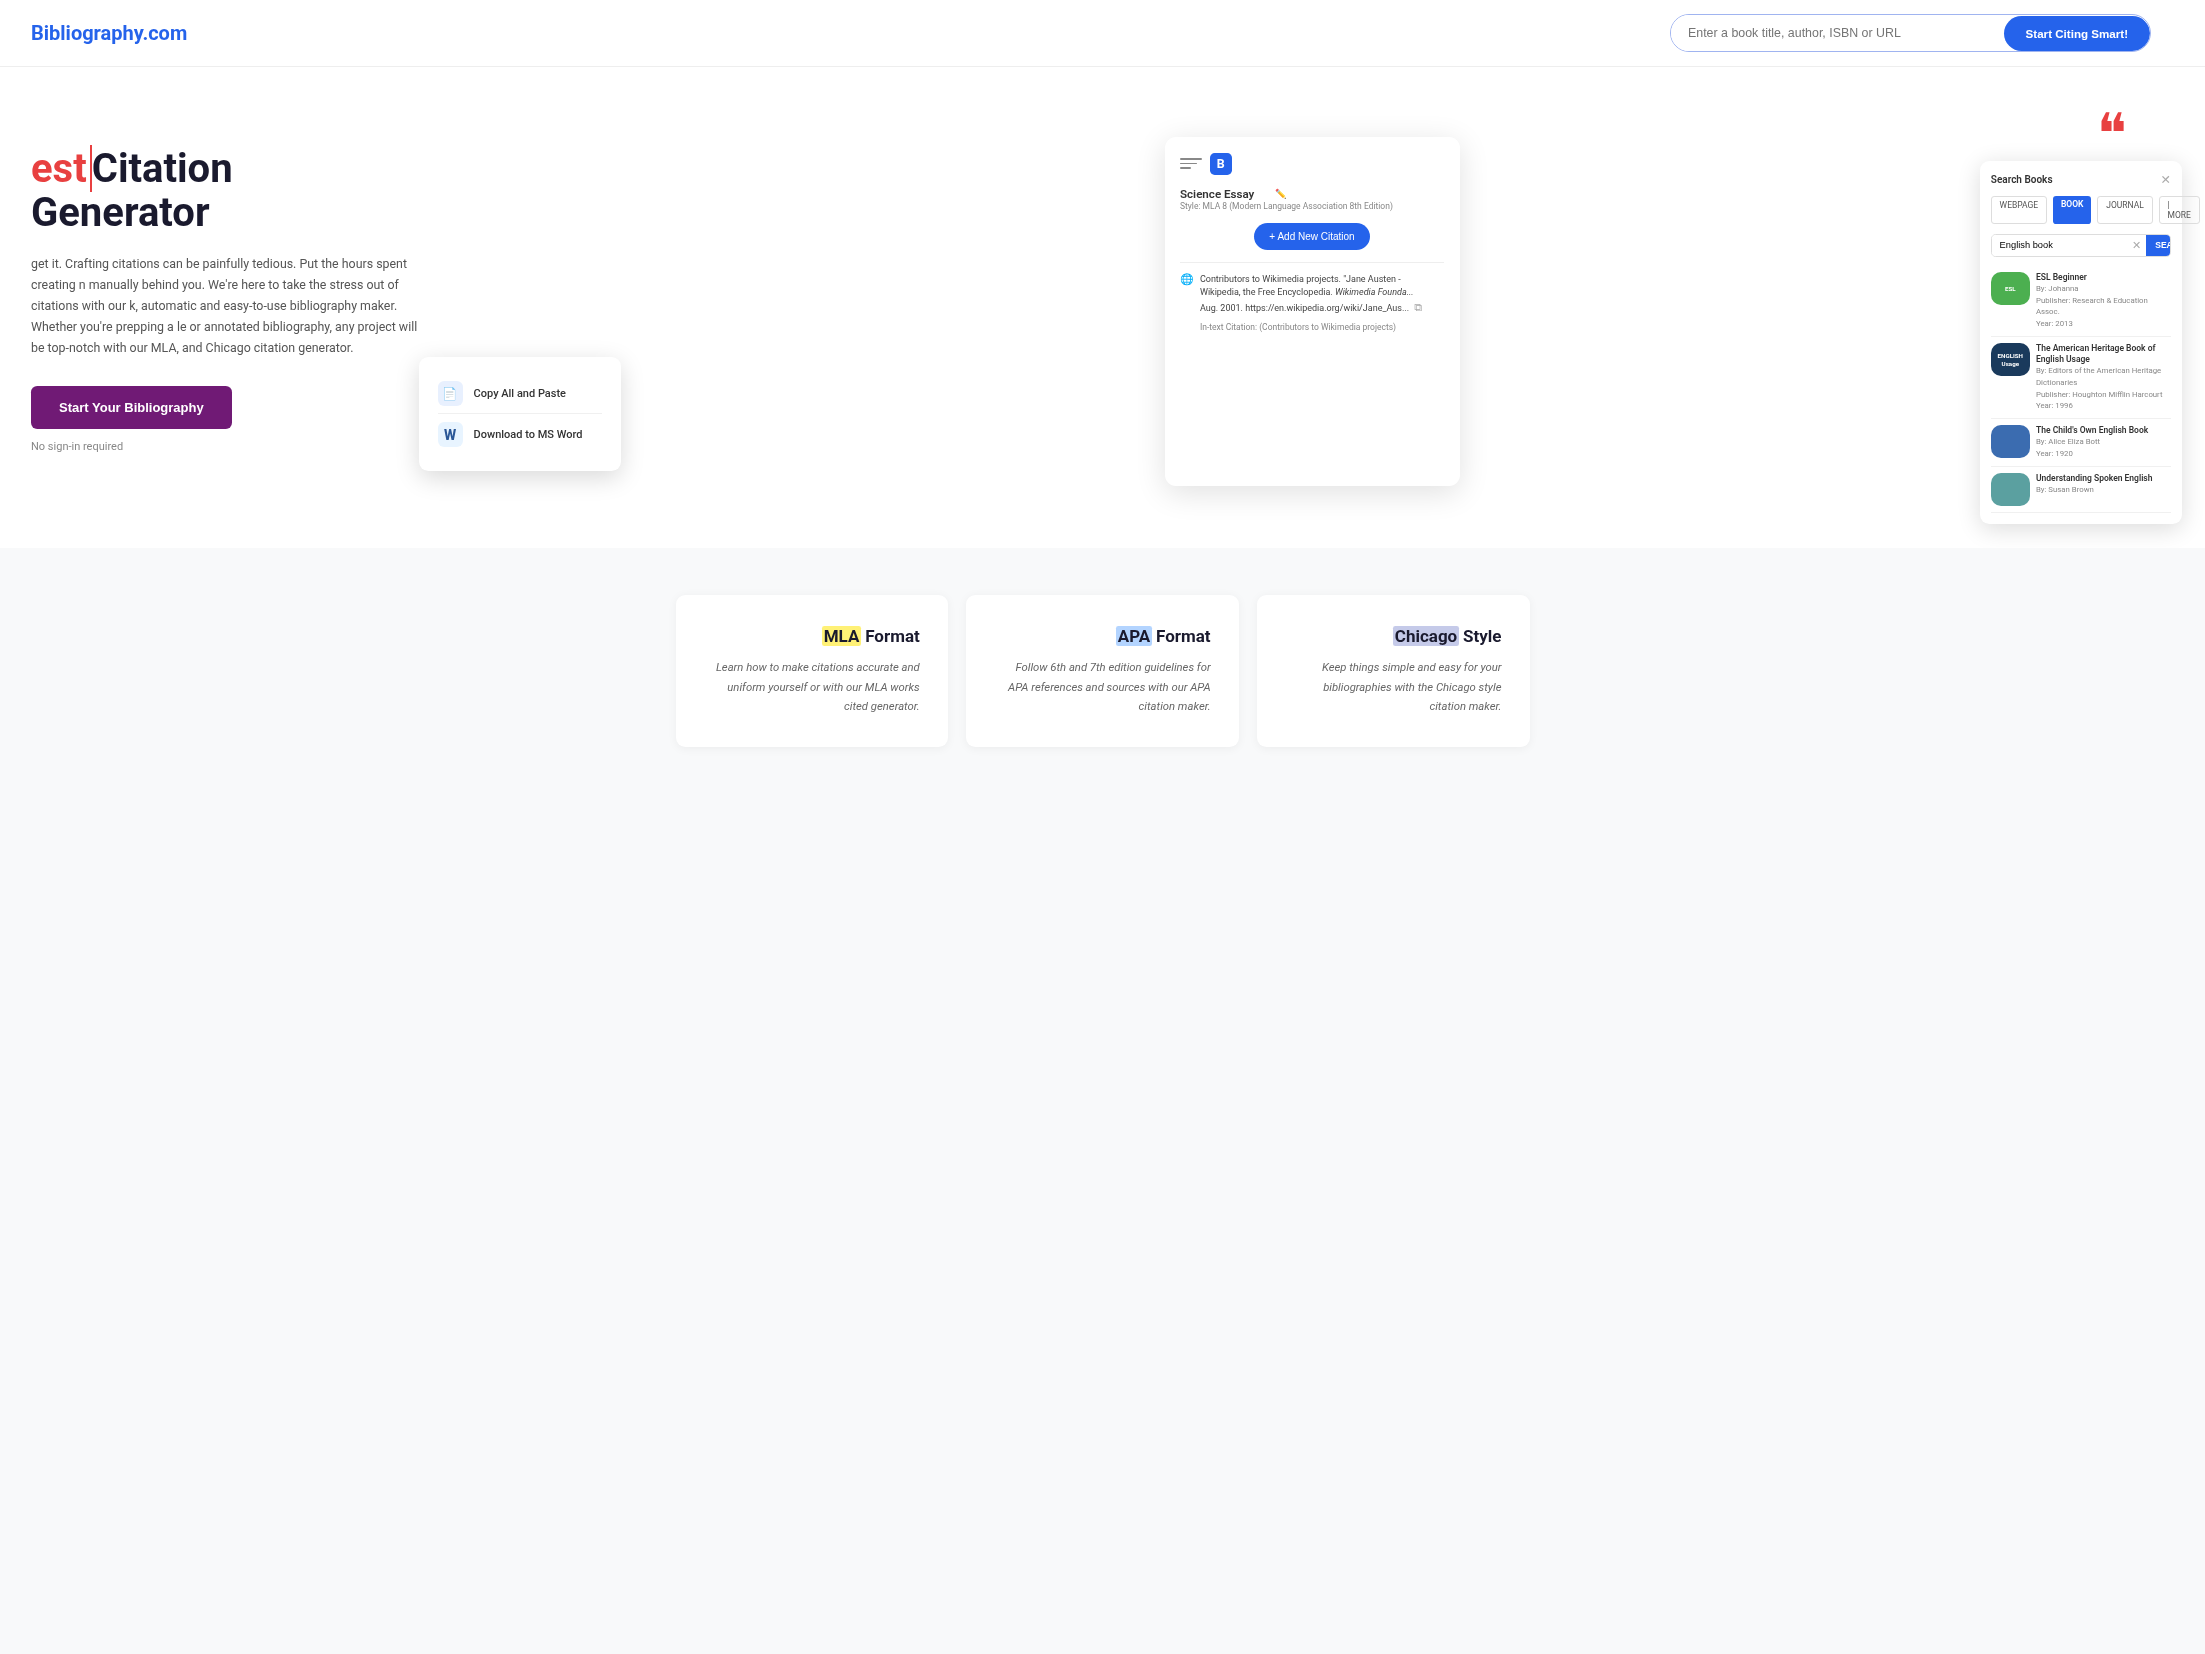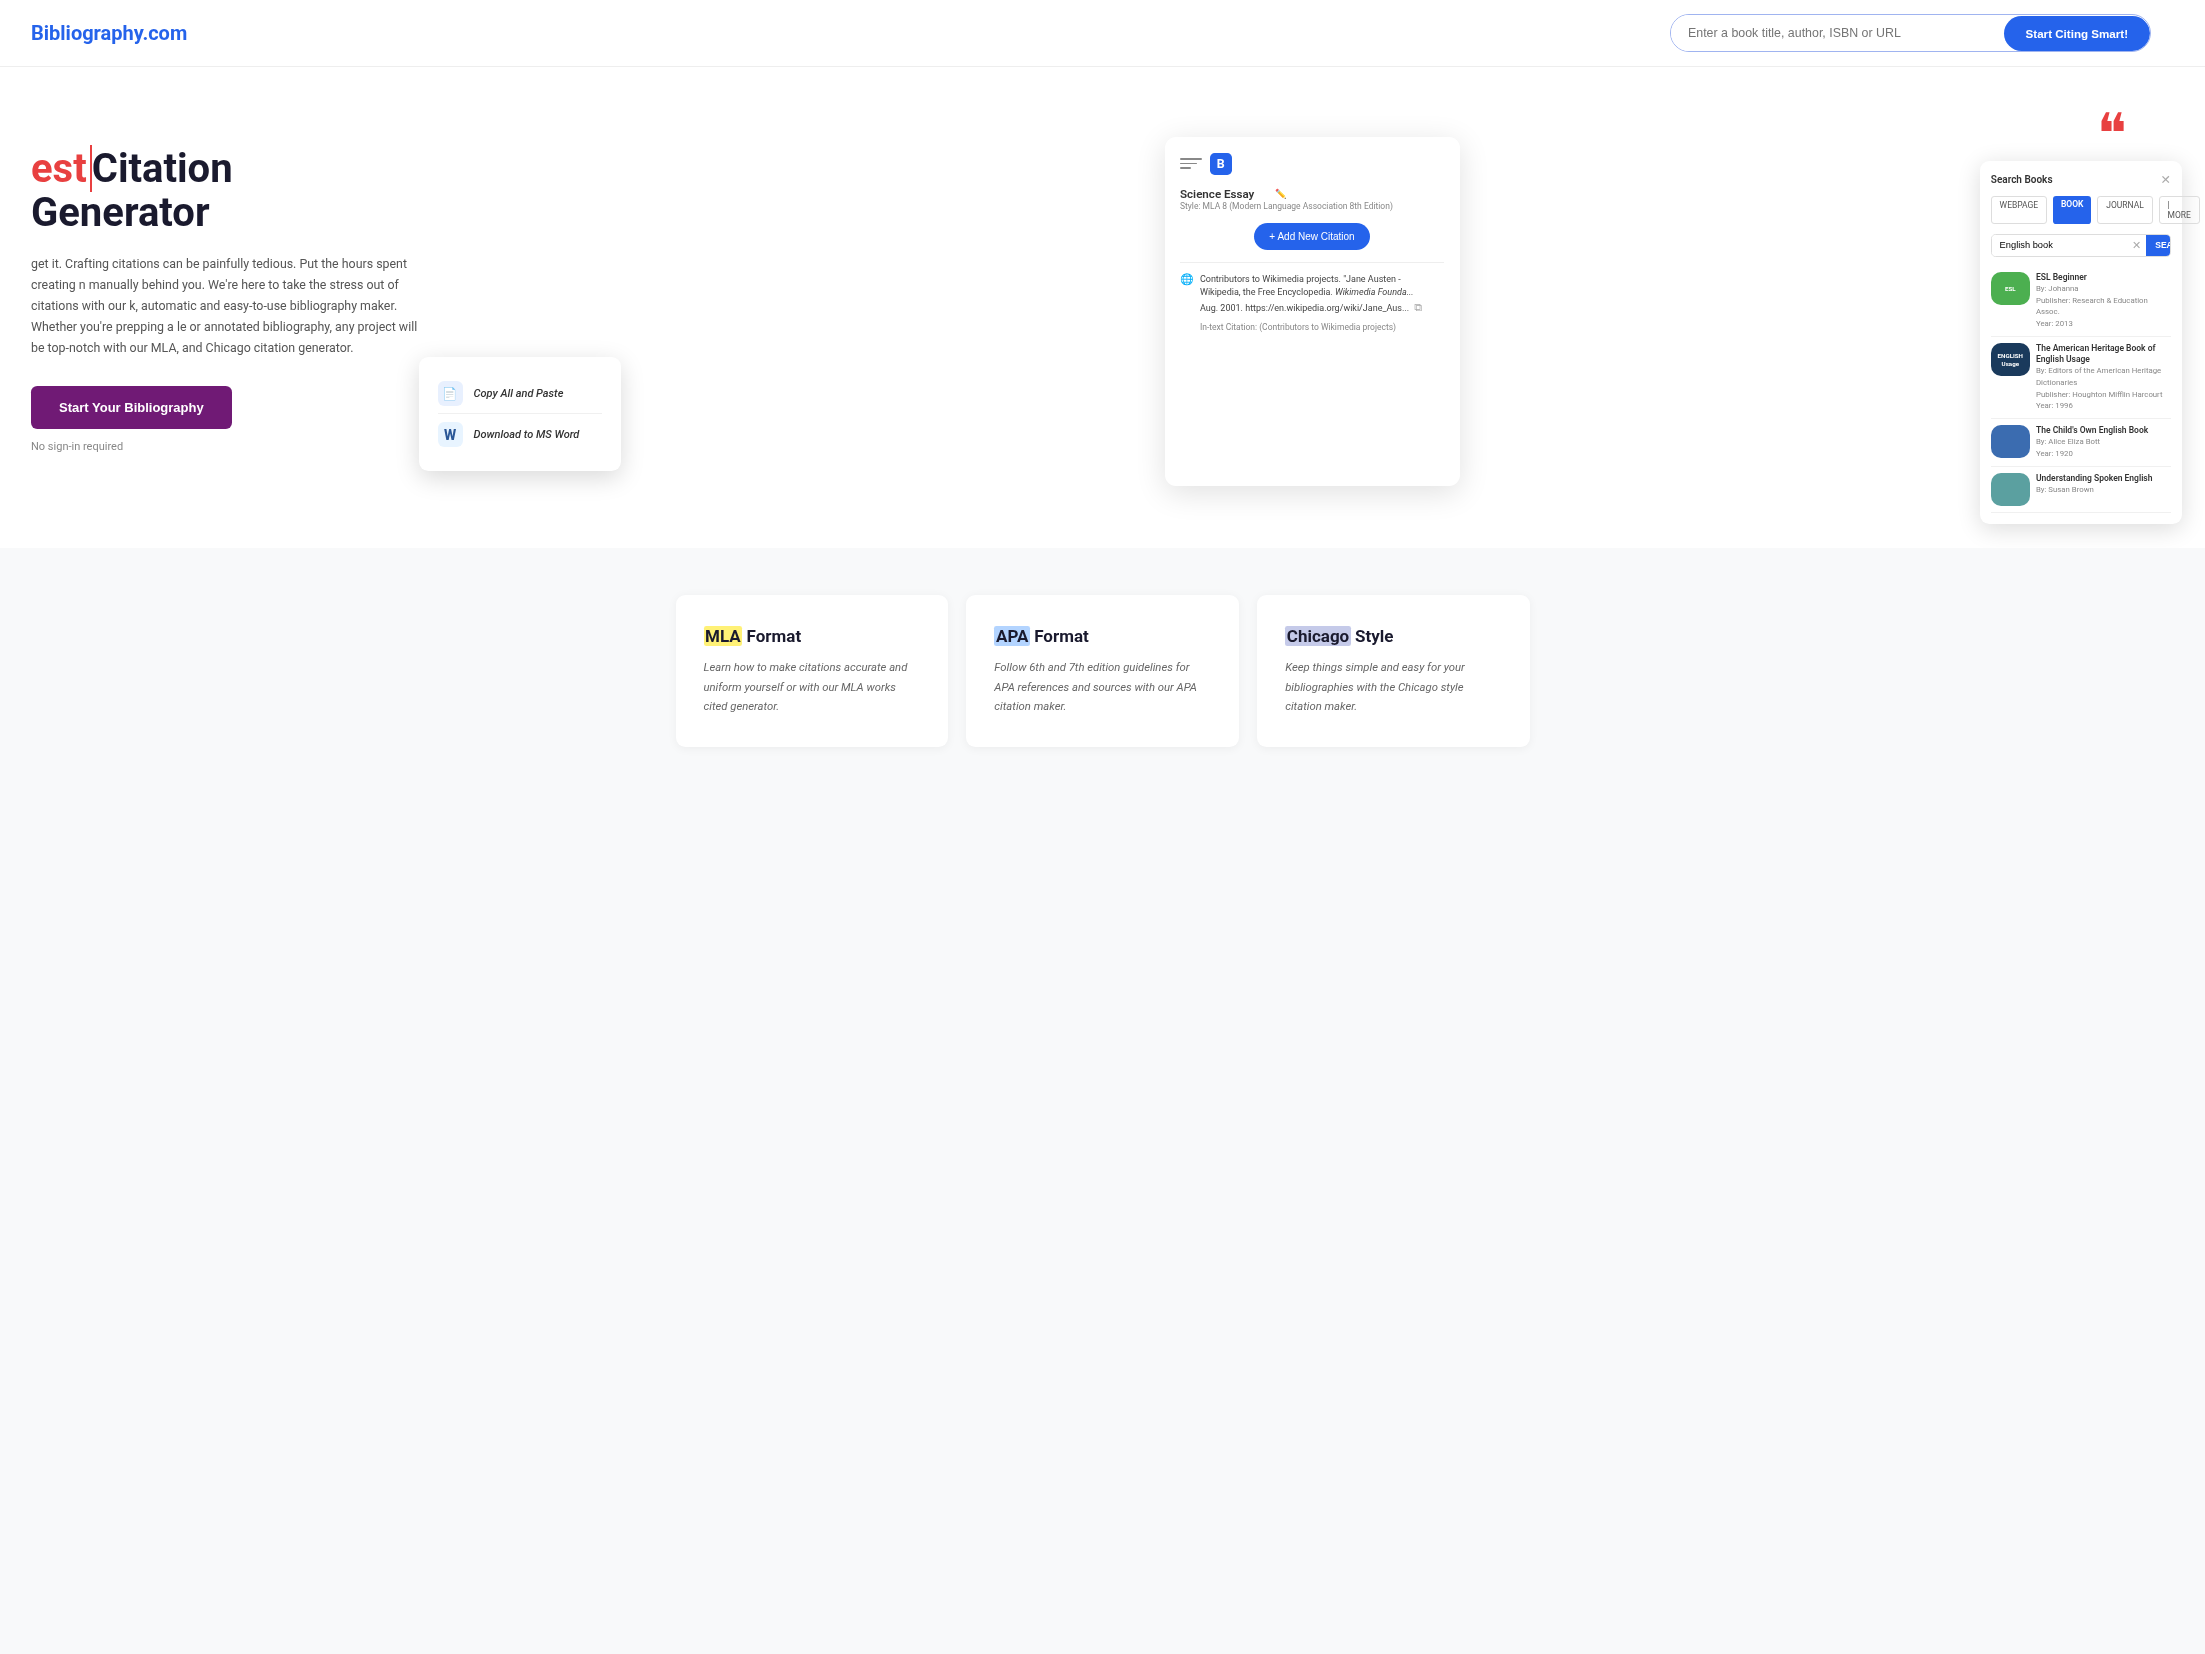--- a/index.html
+++ b/index.html
@@ -395,40 +395,39 @@
       align-items: center;
       justify-content: center;
       font-size: 12.4px;
     }
     .popup-icon.blue-doc { background: #e8f0fe; color: #2563eb; }
     .popup-icon.word { background: #e8f4ff; color: #2b5797; }
     .popup-label {
       font-size: 11px;
       font-weight: 500;
       color: #333;
-      font-style: italic;
     }
 
     
     .features {
       padding: 47px 31px;
       background: #f8f9fa;
     }
     .features-grid {
       display: grid;
       grid-template-columns: 1fr 1fr 1fr;
       gap: 18.6px;
       max-width: 854px;
       margin: 0 auto;
     }
     .feature-card {
       background: white;
       border-radius: 9.3px;
       padding: 31px 28px;
-      text-align: left;
+      text-align: right;
       box-shadow: 0 1.6px 9.3px rgba(0,0,0,0.05);
     }
     .feature-title {
       font-size: 17px;
       font-weight: 700;
       color: #1a1a2e;
       margin-bottom: 12.4px;
     }
     .feature-title .highlight-yellow {
       background: #fff176;

